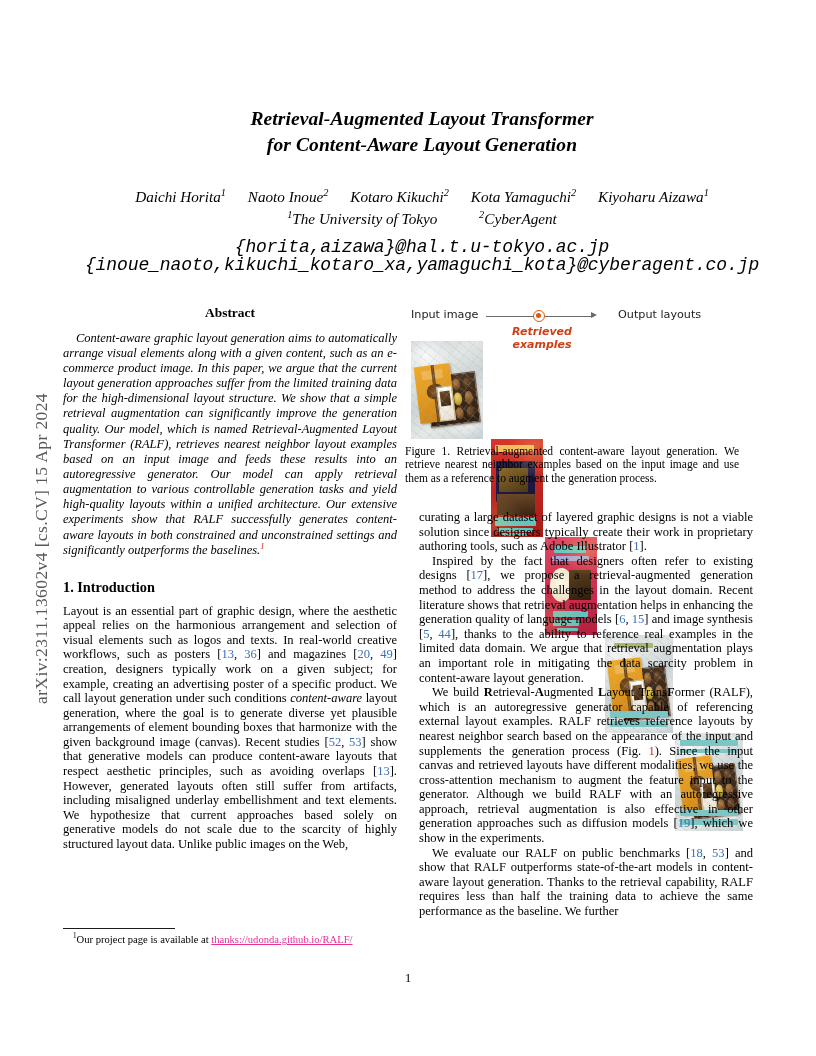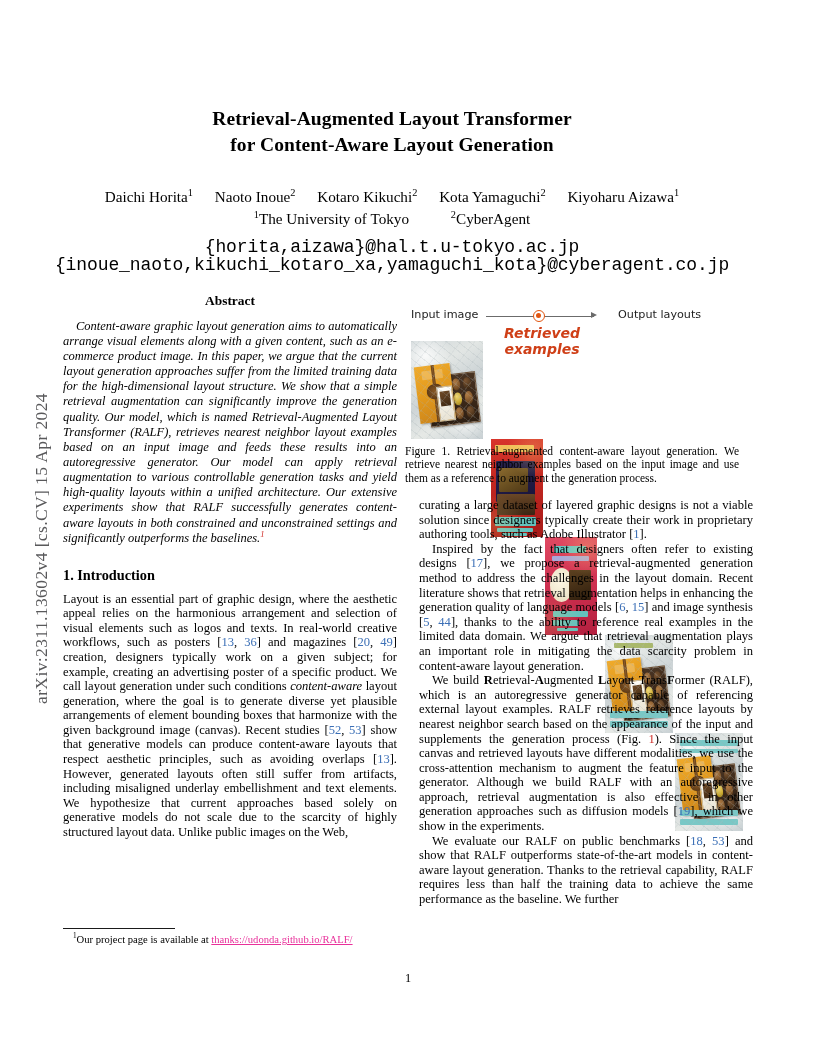--- a/index.html
+++ b/index.html
@@ -35,24 +35,25 @@
   
   #page {
     position: absolute;
     left: 0; top: 0;
     width: 816px;
     height: 1056px;
   }
 
   #title-block {
     position: absolute;
-    left: 50px;
+    left: 80px;
     top: 106px;
     width: 684px;
     text-align: center;
+    font-style: italic;
   }
   .paper-title {
     font-size: 19.5px;
     font-weight: bold;
     line-height: 26px;
     letter-spacing: 0.1px;
   }
   .authors {
     margin-top: 28px;
     font-size: 15.2px;
@@ -75,20 +76,21 @@
     letter-spacing: -0.1px;
   }
 
   
   .col {
     position: absolute;
     width: 334px;
     text-align: justify;
     font-size: 12.55px;
     line-height: 14.6px;
+    margin-top: 12px;
   }
   #col-left  { left: 63px;  top: 294px; }
   #col-right { left: 419px; top: 290px; }
 
   .sec-head {
     font-weight: bold;
     font-size: 13.4px;
     text-align: center;
     margin: 0 0 10px 0;
   }
@@ -197,21 +199,21 @@
   }
   .retrieved-caption {
     position: absolute;
     left: 78px;
     top: 17px;
     width: 106px;
     text-align: center;
     font-family: "DejaVu Sans", "Liberation Sans", sans-serif;
     font-style: italic;
     font-weight: bold;
-    font-size: 14px;
+    font-size: 11px;
     color: #cf3f17;
   }
 
   .fig-imgs {
     position: absolute;
     left: 0; top: 33px;
     width: 334px;
     height: 98px;
   }
   .thumb {

